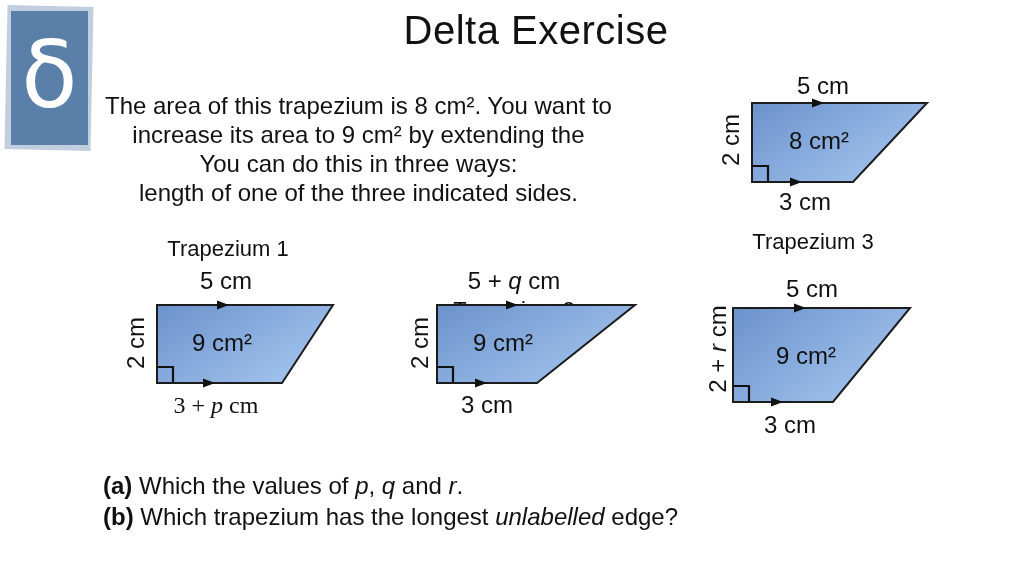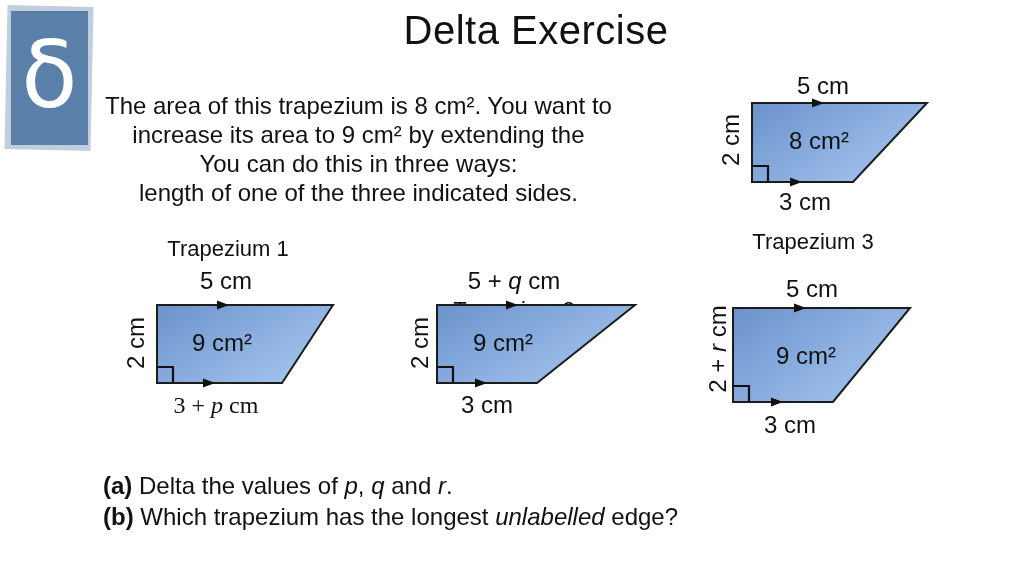--- a/index.html
+++ b/index.html
@@ -124,17 +124,17 @@
       <polygon class="trap" points="11,8 188,8 111,102 11,102"></polygon>
       <path class="pm" d="M72,3.5 L84,8 L72,12.5 Z"></path>
       <path class="pm" d="M49,97.5 L61,102 L49,106.5 Z"></path>
       <polyline class="ra" points="11,86 27,86 27,102"></polyline>
     </svg>
     <span class="lbl" style="left:126px; top:118px;"><span>9 cm²</span></span>
     <span class="lbl" style="left:110px; top:187px;"><span>3 cm</span><span class="var"></span><span></span></span>
   </div>
 
   <div class="questions">
-    <div><span class="qb">(a)</span><span> Delta the values of </span><span class="var">p</span><span>, </span><span class="var">q</span><span> and </span><span class="var">r</span><span>.</span></div>
+    <div><span class="qb">(a)</span><span> Which the values of </span><span class="var">p</span><span>, </span><span class="var">q</span><span> and </span><span class="var">r</span><span>.</span></div>
     <div><span class="qb">(b)</span><span> Which trapezium has the longest </span><span class="var">unlabelled</span><span> edge?</span></div>
   </div>
 
 </div>
 
 </body></html>

